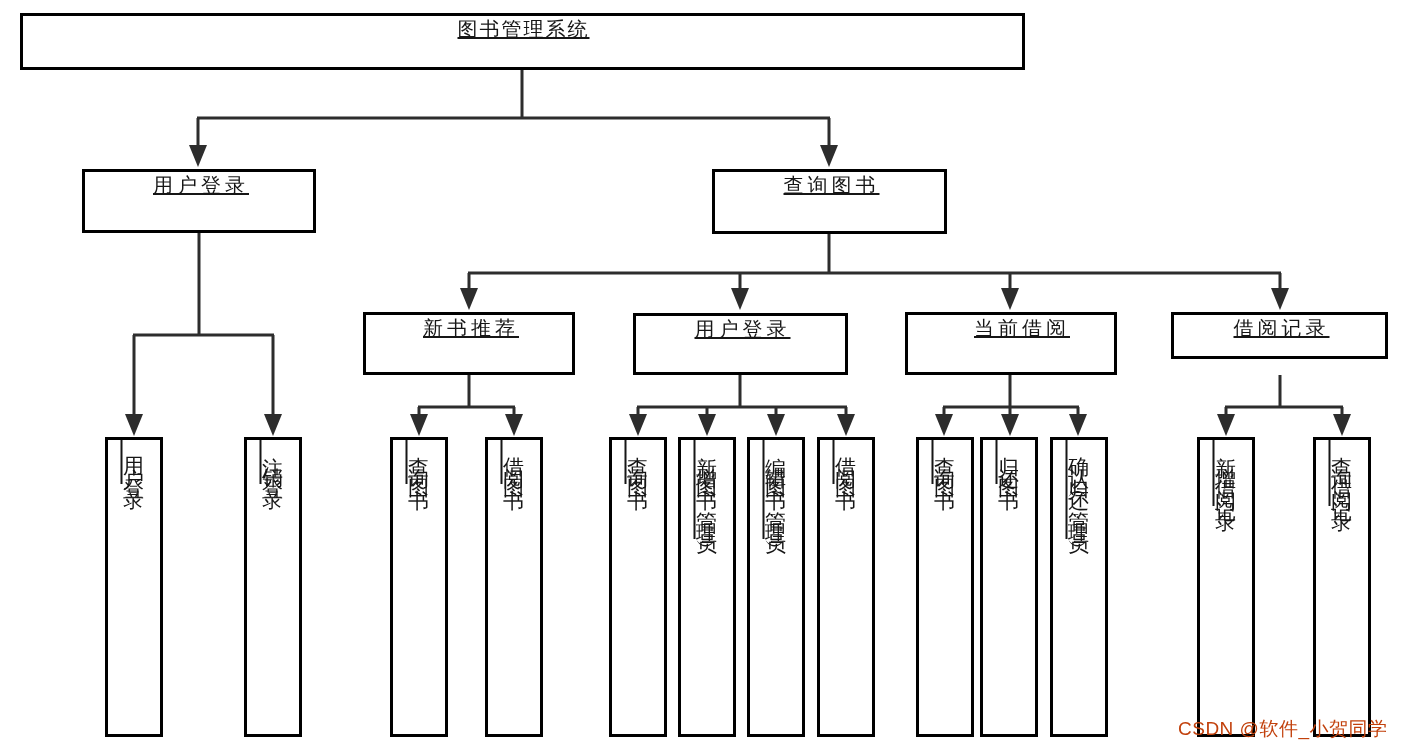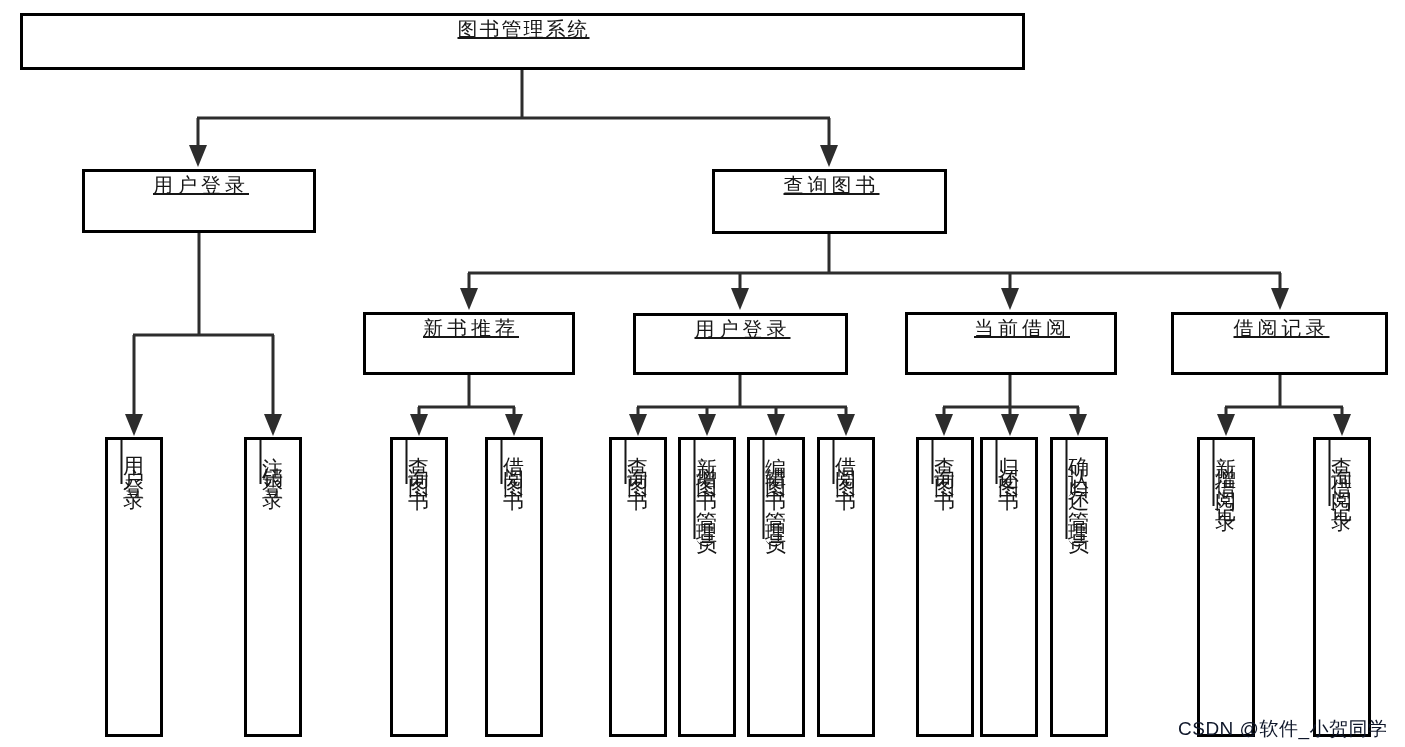--- a/index.html
+++ b/index.html
@@ -52,21 +52,21 @@
     line-height: 1;
     letter-spacing: 11px;
     white-space: nowrap;
   }
   .watermark {
     position: absolute;
     left: 1178px;
     top: 716px;
     width: 227px;
     font-size: 19px;
-    color: #0f172a;
+    color: #c2410c;
     letter-spacing: 0.5px;
     white-space: nowrap;
     z-index: 5;
   }
 </style>
 </head>
 <body>
 
 <div class="canvas">
 
@@ -130,21 +130,21 @@
 
   <div class="node" style="left:363px; top:312px; width:212px; height:63px;">
     <span class="h-label">新书推荐</span>
   </div>
   <div class="node" style="left:633px; top:313px; width:215px; height:62px;">
     <span class="h-label">用户登录</span>
   </div>
   <div class="node" style="left:905px; top:312px; width:212px; height:63px;padding-left:18px;">
     <span class="h-label">当前借阅</span>
   </div>
-  <div class="node" style="left:1171px; top:312px; width:217px; height:63px;">
+  <div class="node" style="left:1171px; top:312px; width:217px; height:47px;">
     <span class="h-label">借阅记录</span>
   </div>
 
   <div class="node" style="left:105px; top:437px; width:58px; height:300px;">
     <span class="v-label">用户登录</span>
   </div>
   <div class="node" style="left:244px; top:437px; width:58px; height:300px;">
     <span class="v-label">注销登录</span>
   </div>
 

